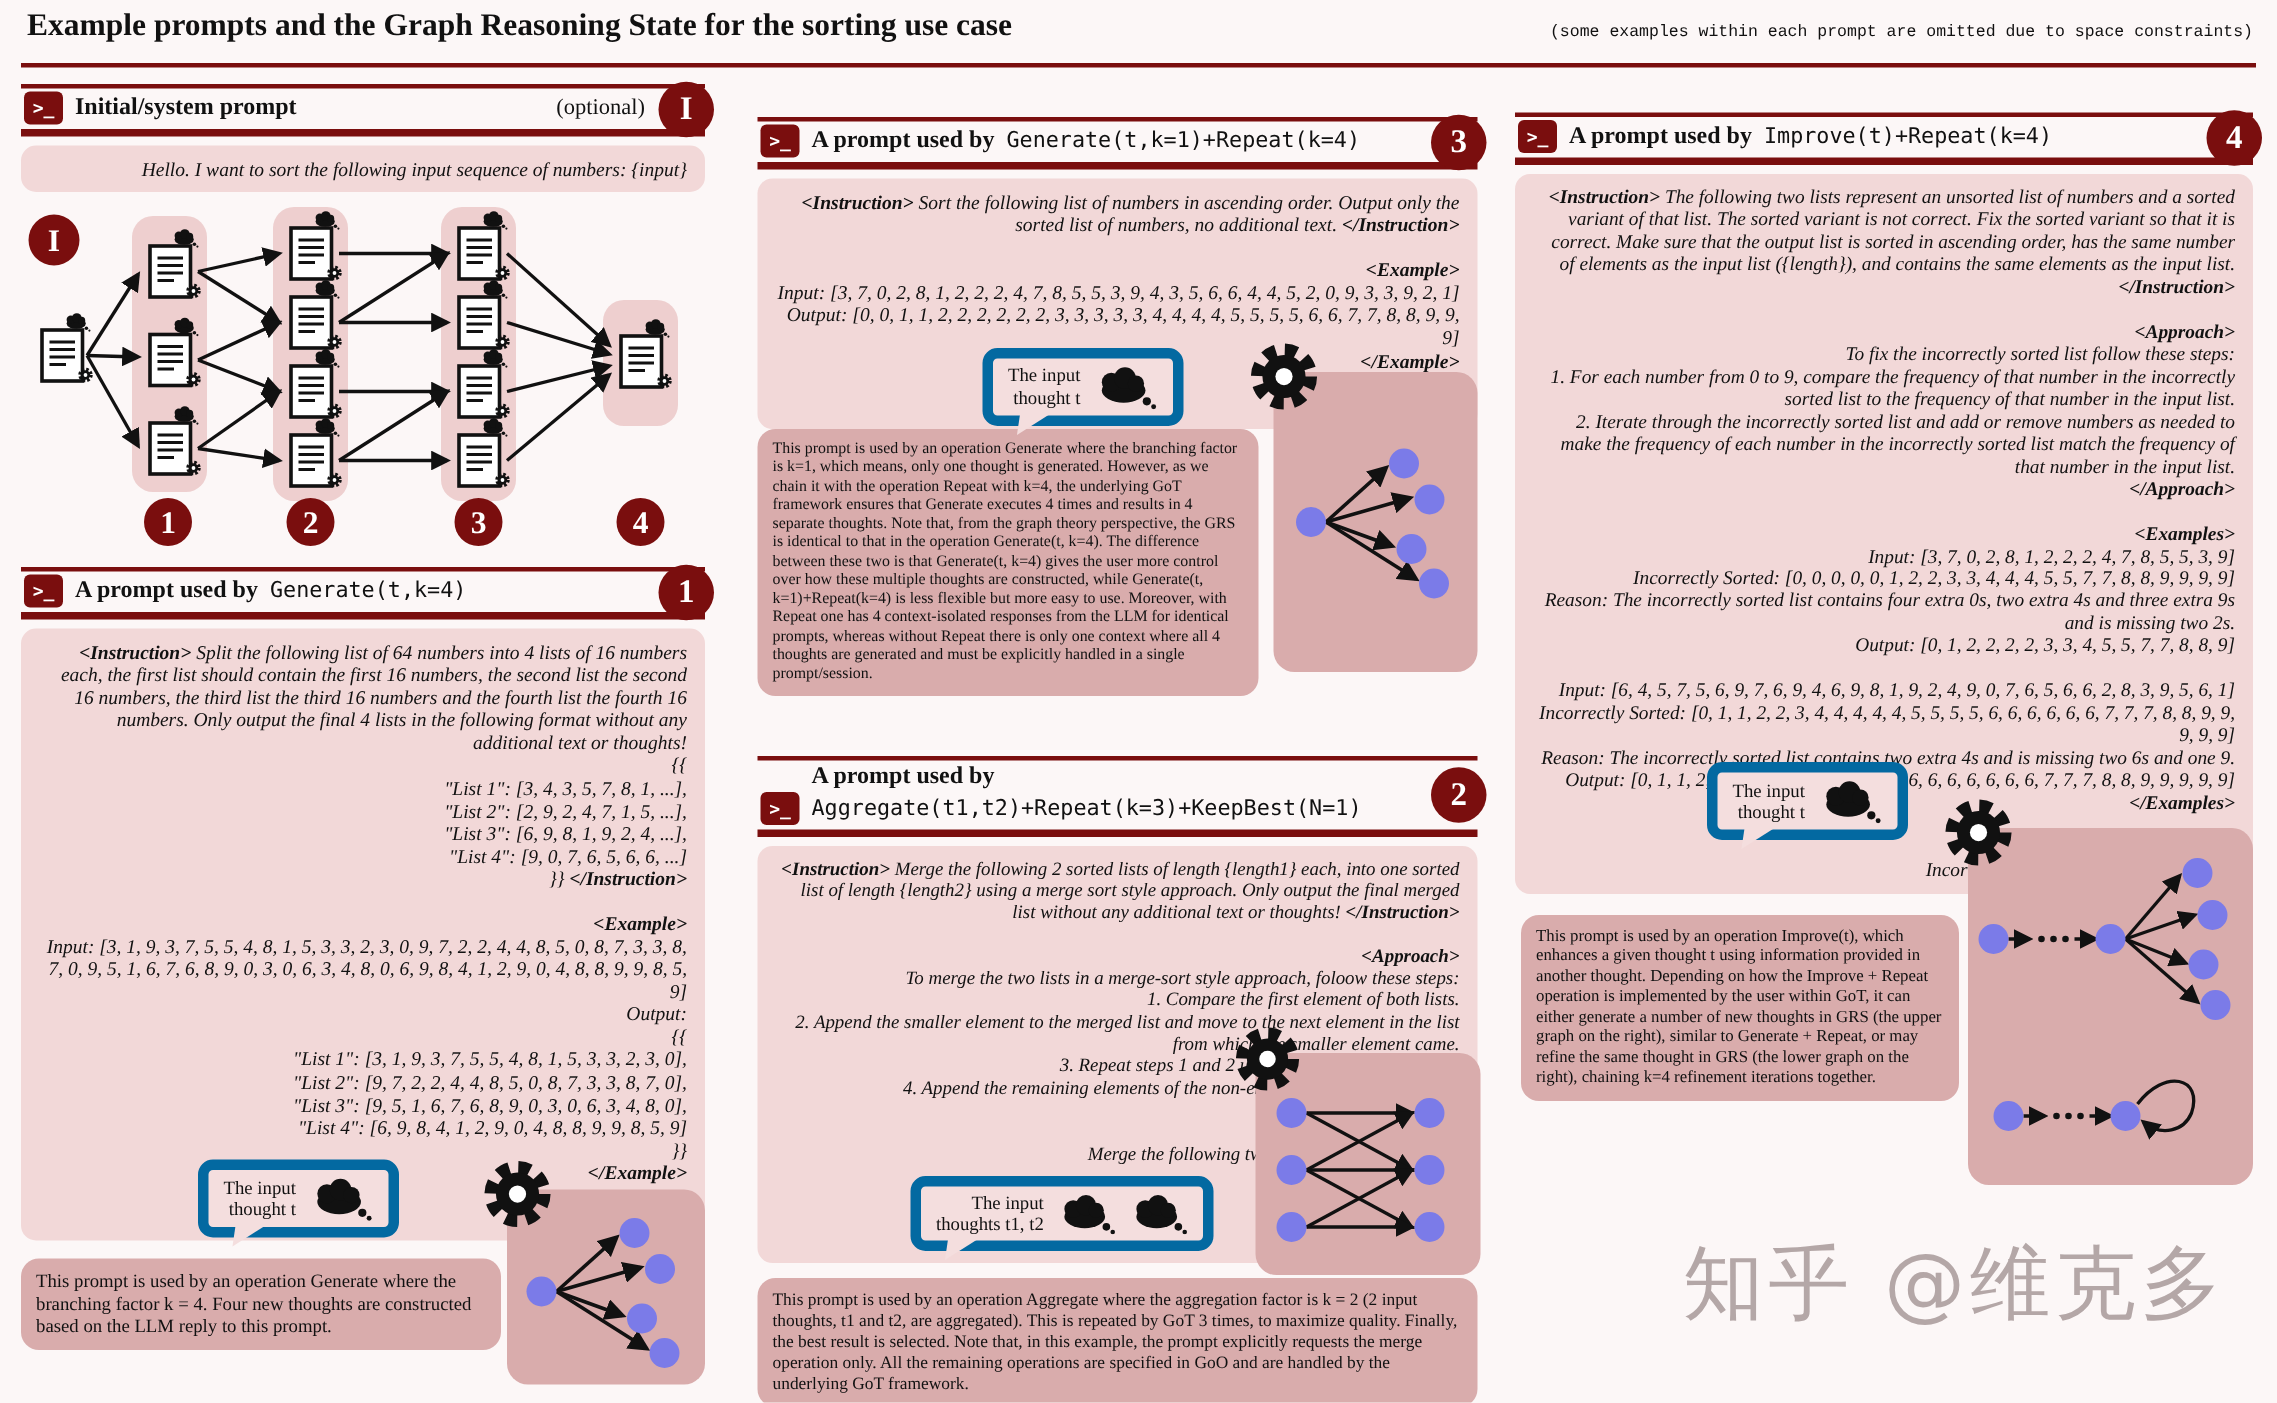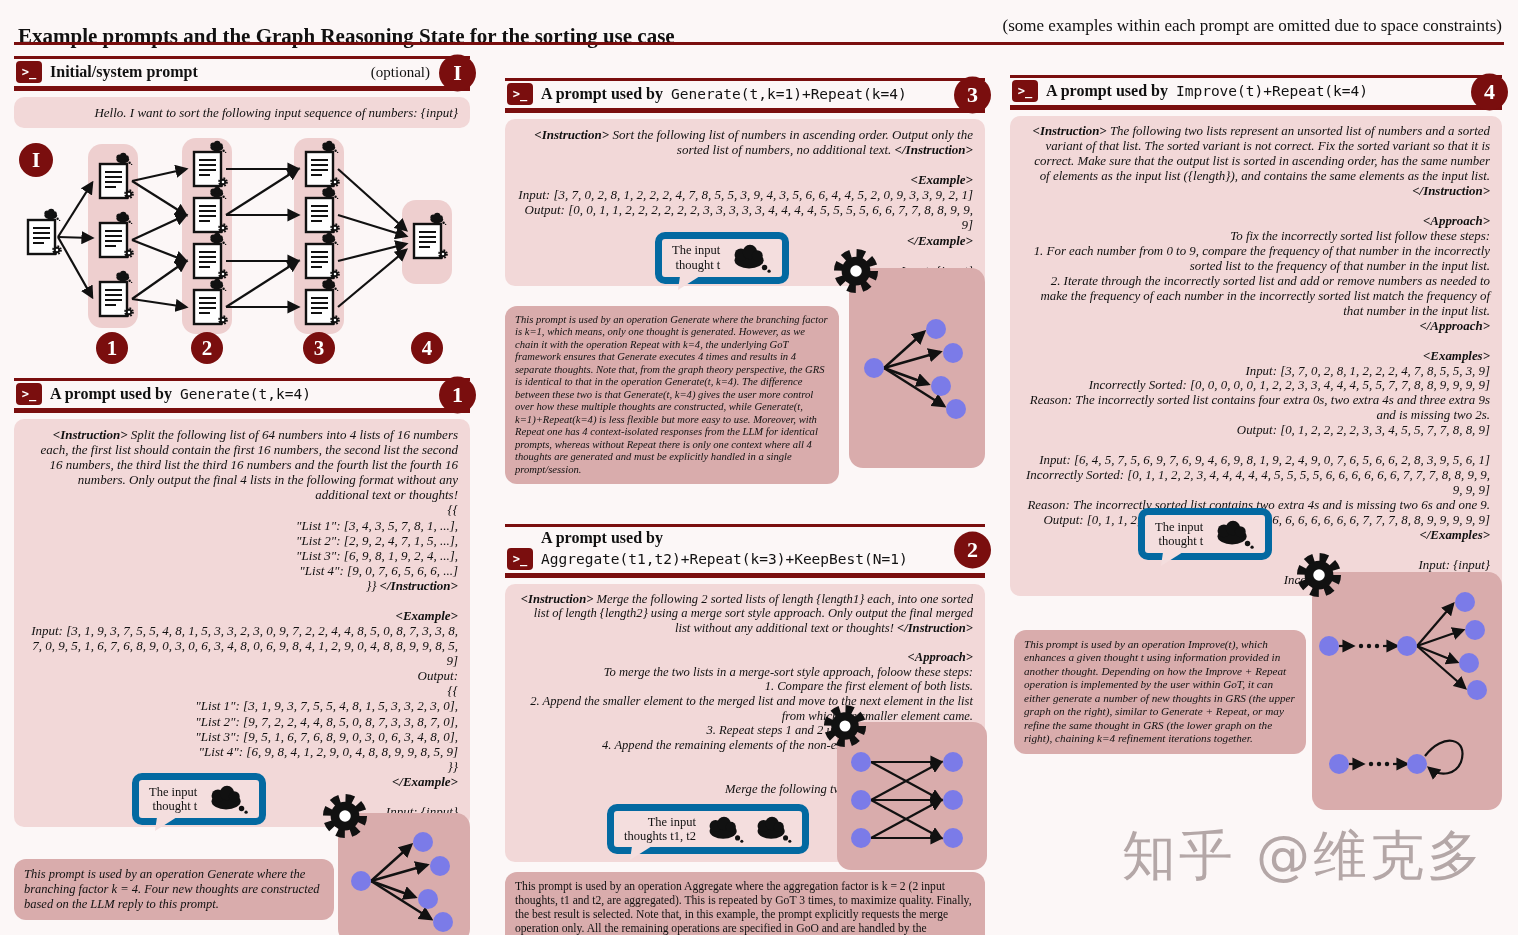--- a/index.html
+++ b/index.html
@@ -9,22 +9,22 @@
     --mauve:#d9acac;
     --blue:#7b7be8;
   }
   *{box-sizing:border-box;}
   html,body{margin:0;padding:0;}
   body{
     width:1518px;height:935px;position:relative;overflow:hidden;
     background:#fcf7f7;color:#111;
     font-family:"Liberation Serif","DejaVu Serif",serif;
   }
-  .fig-title{position:absolute;left:18px;top:24px;font-size:21px;font-weight:bold;}
-  .fig-note{position:absolute;right:16px;top:16px;font-size:17px;}
+  .fig-title{position:absolute;left:18px;top:4px;font-size:21px;font-weight:bold;}
+  .fig-note{position:absolute;right:16px;top:16px;font-size:11px;font-family:Liberation Mono, monospace;}
   .title-rule{position:absolute;left:14px;right:14px;top:42px;height:3px;background:var(--maroon);}
   .col{position:absolute;}
   .prompt-header{
     position:relative;border-top:3px solid var(--maroon);border-bottom:5px solid var(--maroon);
     padding:2px 38px 3px 2px;display:flex;align-items:center;gap:8px;background:transparent;
   }
   .prompt-header.two-line{display:block;}
   .hrow1{margin-left:34px;font-weight:bold;font-size:16px;}
   .hrow2{display:flex;align-items:center;gap:8px;margin-top:1px;}
   .ttl{font-weight:bold;font-size:16px;white-space:nowrap;}
@@ -37,21 +37,21 @@
   }
   .term{
     flex:none;width:26px;height:22px;border-radius:4px;background:var(--maroon);color:#fff;
     font-family:"DejaVu Sans Mono","Liberation Mono",monospace;font-size:12px;font-weight:bold;
     display:flex;align-items:center;justify-content:center;
   }
   .panel{background:var(--pink);border-radius:10px;padding:8px 12px;margin-top:6px;position:relative;text-align:right;}
   .prompt-body{font-style:italic;font-size:13px;line-height:1.16;white-space:pre-wrap;}
   .prompt-body b{font-weight:bold;}
   .expl{background:var(--mauve);border-radius:12px;padding:8px 10px;font-size:12.5px;line-height:1.2;}
-  .row{position:relative;margin-top:20px;font-style:italic;}
+  .row{position:relative;margin-top:0;}
   .graphbox{position:absolute;background:var(--mauve);border-radius:14px;z-index:1;}
   .gear{position:absolute;z-index:4;}
   .bubble{
     position:absolute;background:var(--pinklight);border:7px solid #0369a1;border-radius:10px;
     padding:4px 10px;display:flex;align-items:center;gap:8px;z-index:3;
   }
   .bubble .btxt{font-size:12.5px;font-style:normal;line-height:1.15;white-space:pre-line;}
   .bubble::after{
     content:"";position:absolute;left:14px;bottom:-13px;
     border-left:6px solid transparent;border-right:14px solid transparent;

